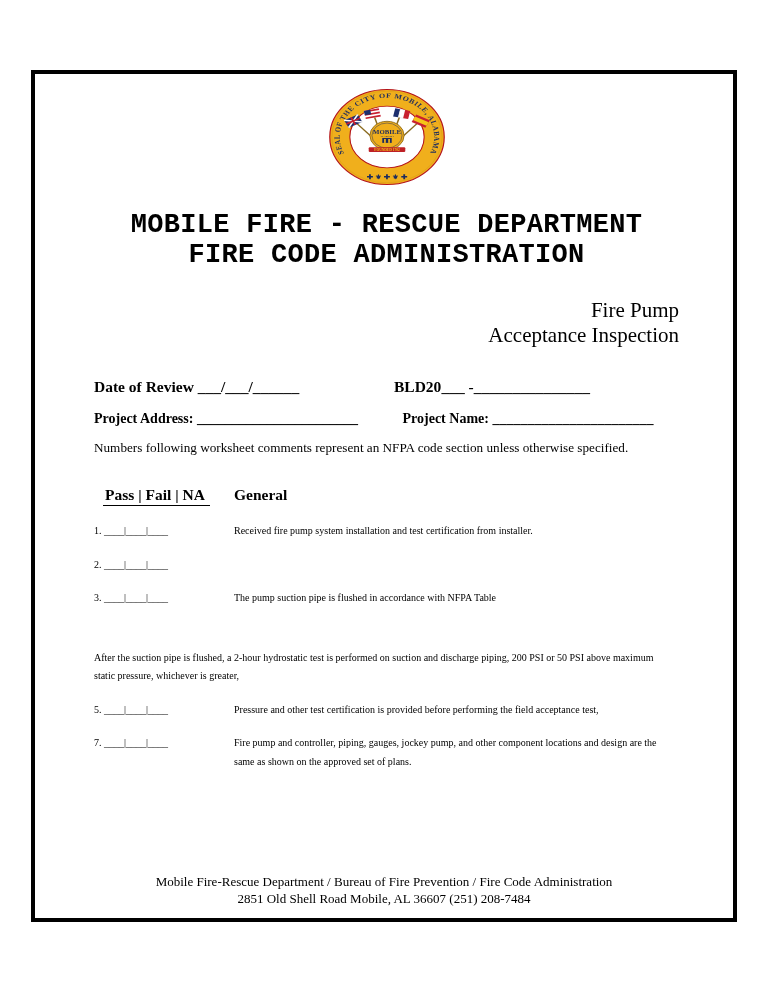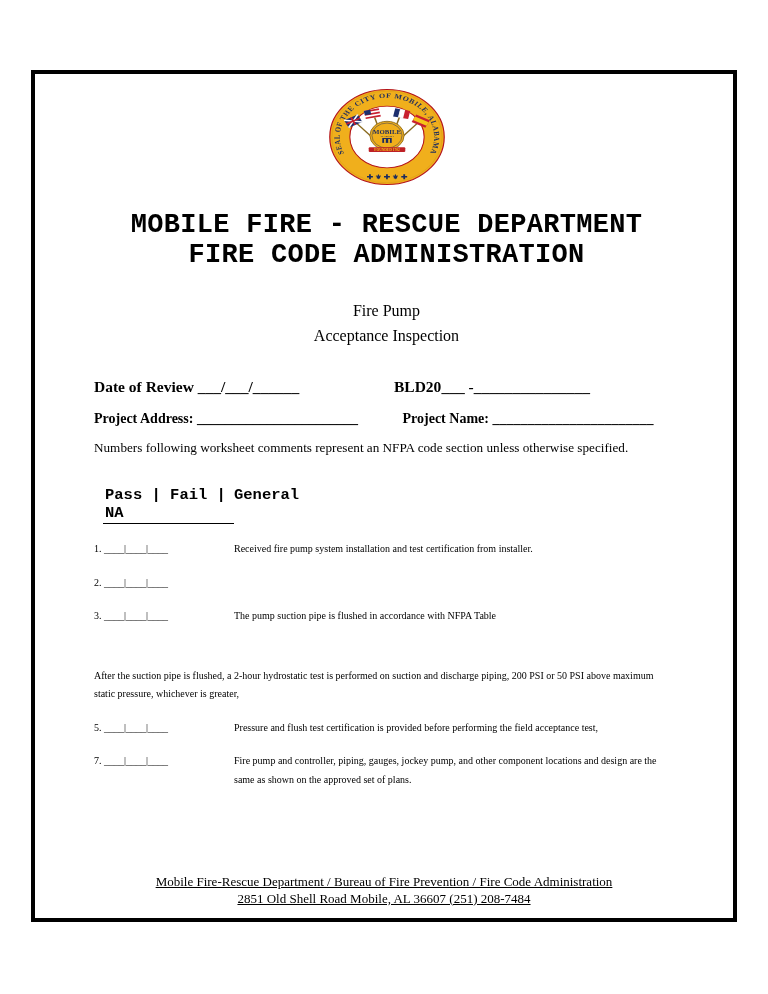--- a/index.html
+++ b/index.html
@@ -7,42 +7,42 @@
          font-family:"Liberation Serif", serif;color:#000;}
   .box{position:absolute;left:31px;top:70px;width:706px;height:852px;
        border:4px solid #000;box-sizing:border-box;}
   .content{padding:14px 54px 0 59px;}
 
   .seal-wrap{text-align:center;}
   .seal-wrap svg{display:inline-block;}
 
   .title{margin:20px 0 0;text-align:center;font-size:27px;font-weight:bold;
          line-height:30px;letter-spacing:.3px;font-family:Liberation Mono, monospace;}
-  .subtitle{margin-top:28px;text-align:center;font-size:16px;font-weight:normal;
+  .subtitle{margin-top:28px;text-align:right;font-size:21px;font-weight:normal;
             line-height:25px;}
 
   .field-row1{position:relative;margin-top:30px;height:19px;font-size:15.5px;font-weight:bold;white-space:nowrap;}
   .field-row1 .permit{position:absolute;left:300px;top:0;}
   .field-row2{margin-top:14px;font-size:14px;font-weight:bold;white-space:nowrap;}
   .field-row2 .addr{display:inline-block;width:305px;}
 
   .note{margin-top:13px;font-size:13.2px;}
 
-  .cl-header{margin-top:30px;display:flex;font-size:15.5px;font-weight:bold;font-family:Liberation Mono, monospace;}
+  .cl-header{margin-top:30px;display:flex;font-size:15.5px;font-weight:bold;}
   .cl-cols{width:140px;flex:none;}
   .cl-cols .u{display:inline-block;margin-left:9px;padding:0 5px 1px 2px;border-bottom:1.5px solid #000;}
 
   .item{display:flex;font-size:10px;line-height:18.5px;margin-bottom:15px;}
   .item.gap-lg{margin-bottom:41px;}
   .item-label{width:140px;flex:none;white-space:nowrap;font-weight:normal;}
   .item-text{flex:1;padding-right:4px;}
 
   .footer{position:absolute;left:0;right:0;bottom:11px;text-align:center;
           font-size:13px;line-height:16.5px;}
-  .footer div{text-decoration:underline;}
+  .footer div{}
 </style>
 </head>
 <body>
 
 <div class="sheet">
   <div class="box">
     <div class="content">
 
       <div class="seal-wrap">
         <svg width="118" height="98" viewBox="0 0 200 200" preserveAspectRatio="none" xmlns="http://www.w3.org/2000/svg" xmlns:xlink="http://www.w3.org/1999/xlink">
@@ -148,21 +148,21 @@
         <span class="item-label"><span>3.</span> <span>____|____|____</span></span>
         <span class="item-text">The pump suction pipe is flushed in accordance with NFPA Table</span>
       </div>
 
       <div class="item">
         <span class="item-text">After the suction pipe is flushed, a 2-hour hydrostatic test is performed on suction and discharge piping, 200 PSI or 50 PSI above maximum static pressure, whichever is greater,</span>
       </div>
 
       <div class="item">
         <span class="item-label"><span>5.</span> <span>____|____|____</span></span>
-        <span class="item-text">Pressure and flush test certification is provided before performing the field acceptance test,</span>
+        <span class="item-text">Pressure and other test certification is provided before performing the field acceptance test,</span>
       </div>
 
 
       <div class="item">
         <span class="item-label"><span>7.</span> <span>____|____|____</span></span>
         <span class="item-text">Fire pump and controller, piping, gauges, jockey pump, and other component locations and design are the same as shown on the approved set of plans.</span>
       </div>
 
     </div>
 

